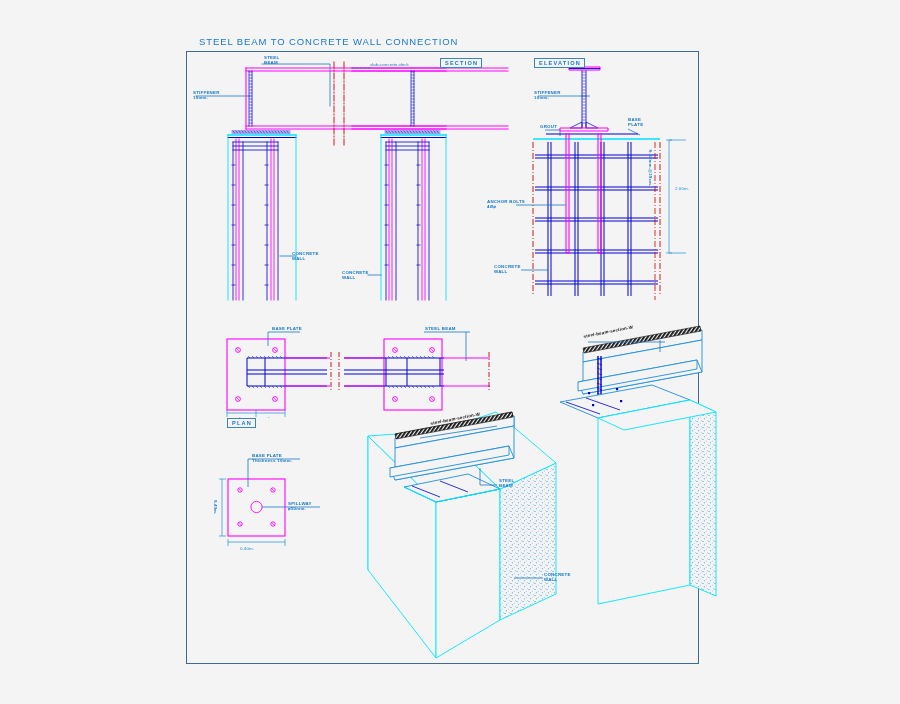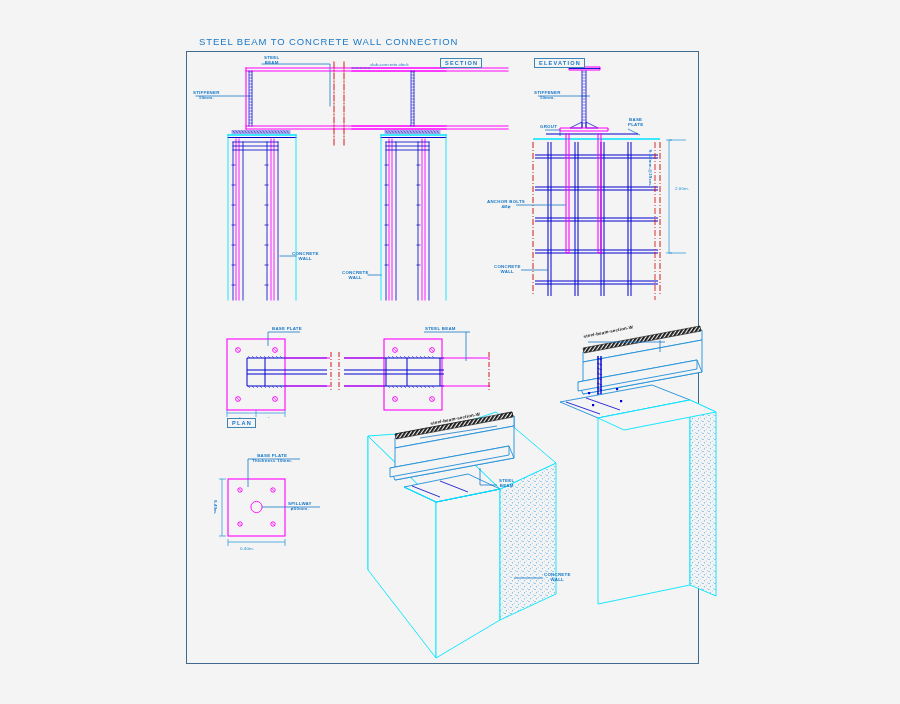--- a/index.html
+++ b/index.html
@@ -6,21 +6,20 @@
     margin: 0; padding: 0;
     width: 900px; height: 704px;
     background: #f4f4f4;
     font-family: "Liberation Sans", sans-serif;
     overflow: hidden;
   }
   #canvas-root {
     position: relative;
     width: 900px; height: 704px;
     background: #f4f4f4;
-    text-align: center;
   }
   #drawing-title {
     position: absolute;
     left: 199px; top: 36px;
     font-size: 9.5px;
     letter-spacing: 0.9px;
     color: #1878c8;
     font-family: "Liberation Sans", sans-serif;
     white-space: nowrap;
   }

